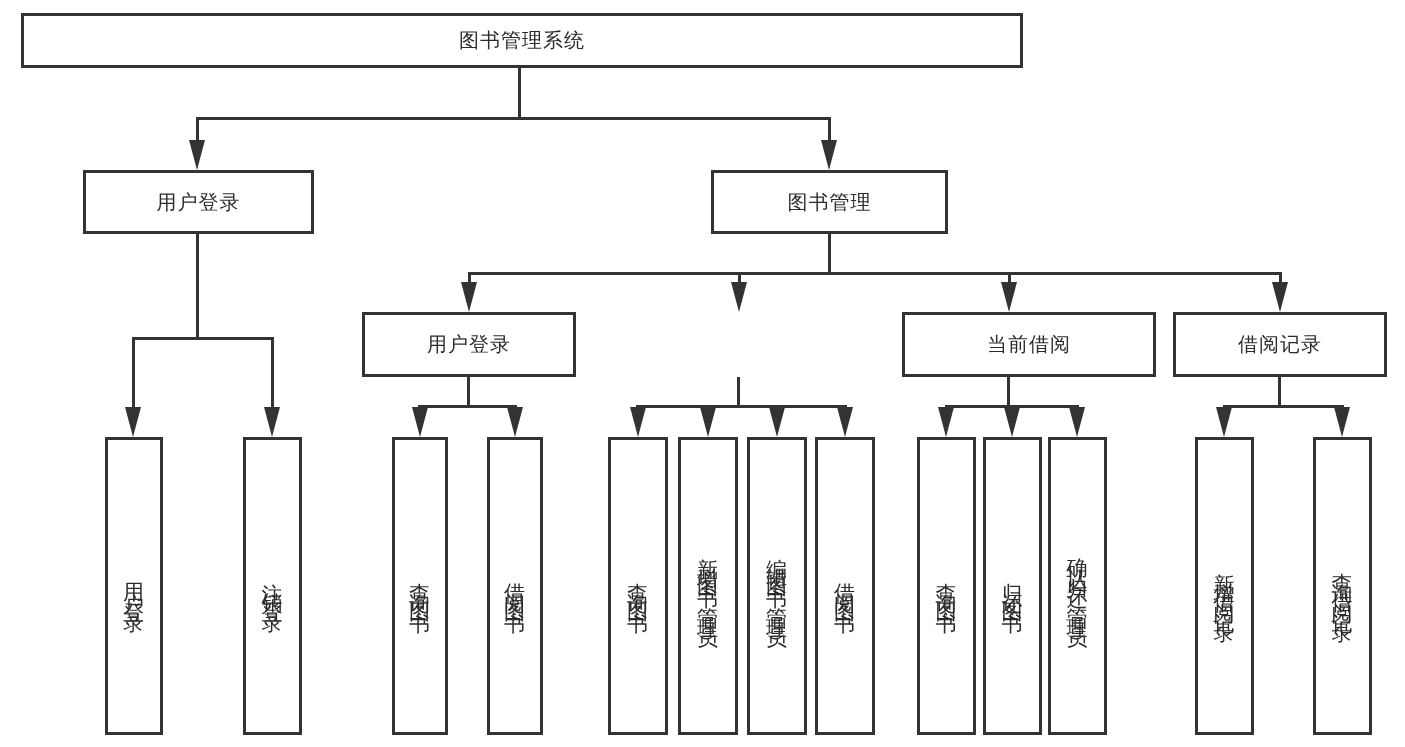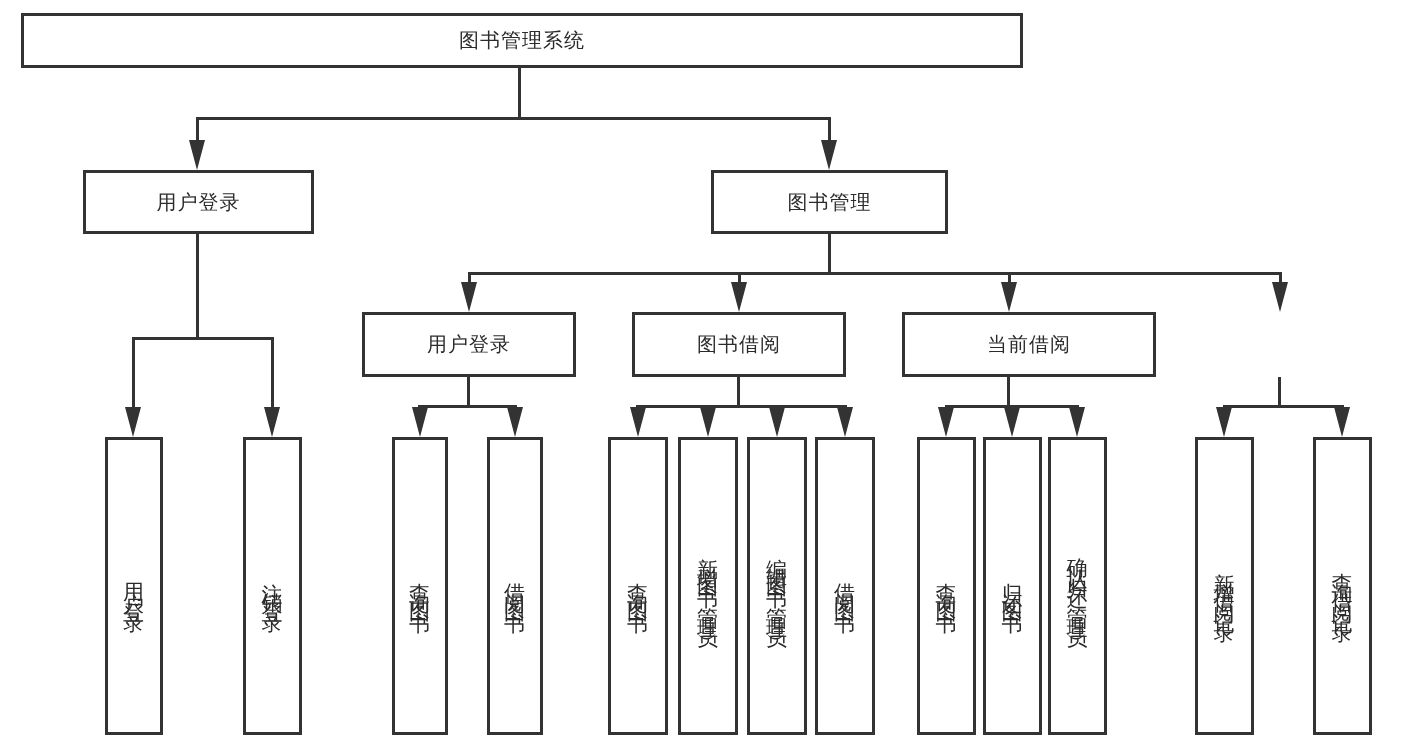--- a/index.html
+++ b/index.html
@@ -98,25 +98,25 @@
   <div class="vline" style="left:1008px;top:272px;height:13px"></div>
   <div class="vline" style="left:1279px;top:272px;height:13px"></div>
   <div class="arrow" style="left:461px;top:282px"></div>
   <div class="arrow" style="left:731px;top:282px"></div>
   <div class="arrow" style="left:1001px;top:282px"></div>
   <div class="arrow" style="left:1272px;top:282px"></div>
 
   <div class="box" style="left:362px;top:312px;width:214px;height:65px">
     <span>用户登录</span>
   </div>
-  <div class="box" style="left:632px;top:312px;width:214px;height:65px">
-    <span>图书借阅</span>
-  </div>
   <div class="box" style="left:902px;top:312px;width:254px;height:65px">
     <span>当前借阅</span>
+  </div>
+  <div class="box" style="left:1173px;top:312px;width:214px;height:65px">
+    <span>借阅记录</span>
   </div>
 
   <div class="vline" style="left:467px;top:377px;height:31px"></div>
   <div class="hline" style="left:418px;top:405px;width:99px"></div>
   <div class="arrow" style="left:412px;top:407px"></div>
   <div class="arrow" style="left:507px;top:407px"></div>
 
   <div class="vline" style="left:737px;top:377px;height:31px"></div>
   <div class="hline" style="left:636px;top:405px;width:211px"></div>
   <div class="arrow" style="left:630px;top:407px"></div>

